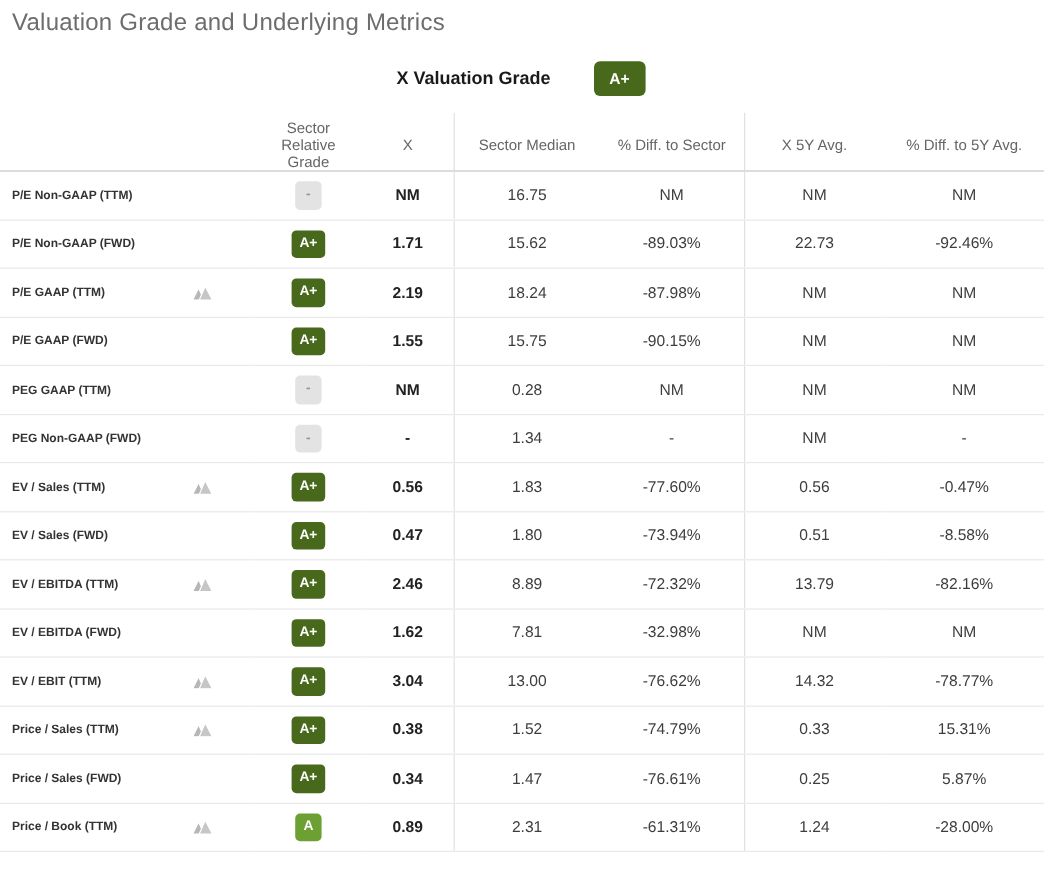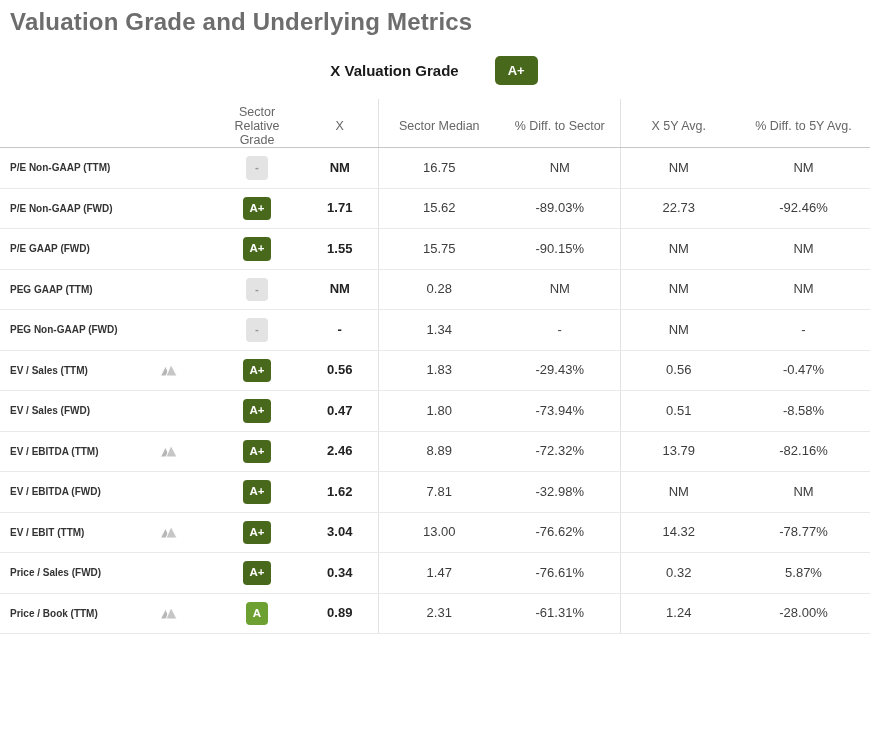--- a/index.html
+++ b/index.html
@@ -5,22 +5,22 @@
   * { box-sizing: border-box; }
   html, body { margin: 0; padding: 0; }
   body {
     width: 870px; height: 744px;
     background: #ffffff;
     font-family: "Liberation Sans", sans-serif;
     overflow: hidden;
   }
   .page-title {
     color: #6d6d6d;
-    font-size: 24px;
-    font-weight: 700;
+    font-size: 20px;
+    font-weight: 400;
     margin: 8px 0 0 10px;
     letter-spacing: 0.2px;
   }
   .summary-row {
     display: flex;
     align-items: center;
     margin: 20px 12px 14px 10px;
     justify-content: center;
   }
   .summary-label {
@@ -155,20 +155,39 @@
       <span class="badge badge-sm badge-dark-green">A+</span>
     </td>
     <td class="x-cell">1.71</td>
     <td class="b-left">15.62</td>
     <td>-89.03%</td>
     <td class="b-left">22.73</td>
     <td>-92.46%</td>
   </tr>
       <tr>
     <td class="metric-cell">
+      <span class="metric-text">P/E GAAP (TTM)</span>
+      <span class="row-chart-icon">
+        <svg width="18" height="14" viewBox="0 0 18 14" aria-hidden="true">
+          <polygon points="0.5,13 5.5,3 10,13" fill="#b7b7b7" stroke="#ffffff" stroke-width="1"></polygon>
+          <polygon points="6,13 11,1.5 17,13" fill="#c6c6c6" stroke="#ffffff" stroke-width="1"></polygon>
+        </svg>
+      </span>
+    </td>
+    <td>
+      <span class="badge badge-sm badge-dark-green">A+</span>
+    </td>
+    <td class="x-cell">2.19</td>
+    <td class="b-left">18.24</td>
+    <td>-87.98%</td>
+    <td class="b-left">NM</td>
+    <td>NM</td>
+  </tr>
+      <tr>
+    <td class="metric-cell">
       <span class="metric-text">P/E GAAP (FWD)</span>
       
     </td>
     <td>
       <span class="badge badge-sm badge-dark-green">A+</span>
     </td>
     <td class="x-cell">1.55</td>
     <td class="b-left">15.75</td>
     <td>-90.15%</td>
     <td class="b-left">NM</td>
@@ -210,21 +229,21 @@
           <polygon points="0.5,13 5.5,3 10,13" fill="#b7b7b7" stroke="#ffffff" stroke-width="1"></polygon>
           <polygon points="6,13 11,1.5 17,13" fill="#c6c6c6" stroke="#ffffff" stroke-width="1"></polygon>
         </svg>
       </span>
     </td>
     <td>
       <span class="badge badge-sm badge-dark-green">A+</span>
     </td>
     <td class="x-cell">0.56</td>
     <td class="b-left">1.83</td>
-    <td>-29.43%</td>
+    <td>-77.60%</td>
     <td class="b-left">0.56</td>
     <td>-0.47%</td>
   </tr>
       <tr>
     <td class="metric-cell">
       <span class="metric-text">EV / Sales (FWD)</span>
       
     </td>
     <td>
       <span class="badge badge-sm badge-dark-green">A+</span>
@@ -282,30 +301,49 @@
       <span class="badge badge-sm badge-dark-green">A+</span>
     </td>
     <td class="x-cell">3.04</td>
     <td class="b-left">13.00</td>
     <td>-76.62%</td>
     <td class="b-left">14.32</td>
     <td>-78.77%</td>
   </tr>
       <tr>
     <td class="metric-cell">
+      <span class="metric-text">Price / Sales (TTM)</span>
+      <span class="row-chart-icon">
+        <svg width="18" height="14" viewBox="0 0 18 14" aria-hidden="true">
+          <polygon points="0.5,13 5.5,3 10,13" fill="#b7b7b7" stroke="#ffffff" stroke-width="1"></polygon>
+          <polygon points="6,13 11,1.5 17,13" fill="#c6c6c6" stroke="#ffffff" stroke-width="1"></polygon>
+        </svg>
+      </span>
+    </td>
+    <td>
+      <span class="badge badge-sm badge-dark-green">A+</span>
+    </td>
+    <td class="x-cell">0.38</td>
+    <td class="b-left">1.52</td>
+    <td>-74.79%</td>
+    <td class="b-left">0.33</td>
+    <td>15.31%</td>
+  </tr>
+      <tr>
+    <td class="metric-cell">
       <span class="metric-text">Price / Sales (FWD)</span>
       
     </td>
     <td>
       <span class="badge badge-sm badge-dark-green">A+</span>
     </td>
     <td class="x-cell">0.34</td>
     <td class="b-left">1.47</td>
     <td>-76.61%</td>
-    <td class="b-left">0.32</td>
+    <td class="b-left">0.25</td>
     <td>5.87%</td>
   </tr>
       <tr>
     <td class="metric-cell">
       <span class="metric-text">Price / Book (TTM)</span>
       <span class="row-chart-icon">
         <svg width="18" height="14" viewBox="0 0 18 14" aria-hidden="true">
           <polygon points="0.5,13 5.5,3 10,13" fill="#b7b7b7" stroke="#ffffff" stroke-width="1"></polygon>
           <polygon points="6,13 11,1.5 17,13" fill="#c6c6c6" stroke="#ffffff" stroke-width="1"></polygon>
         </svg>

